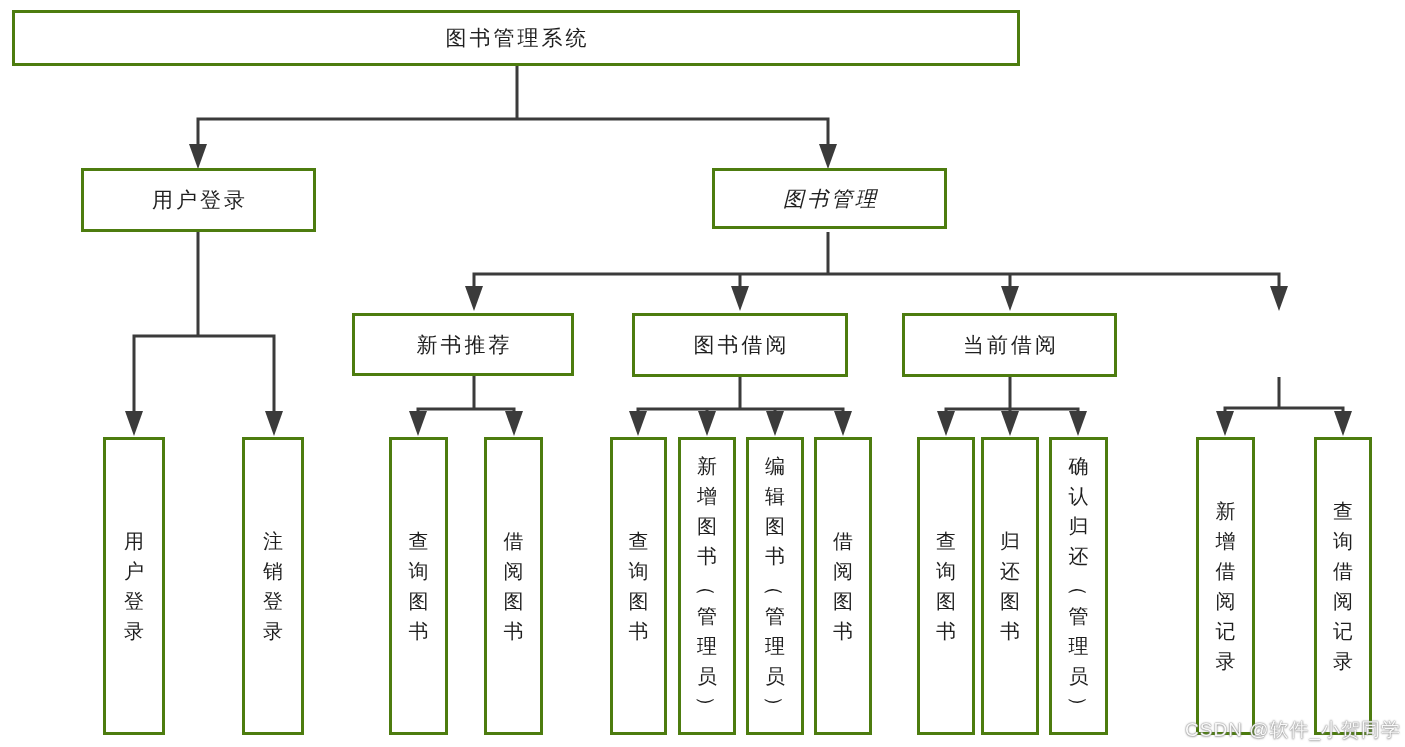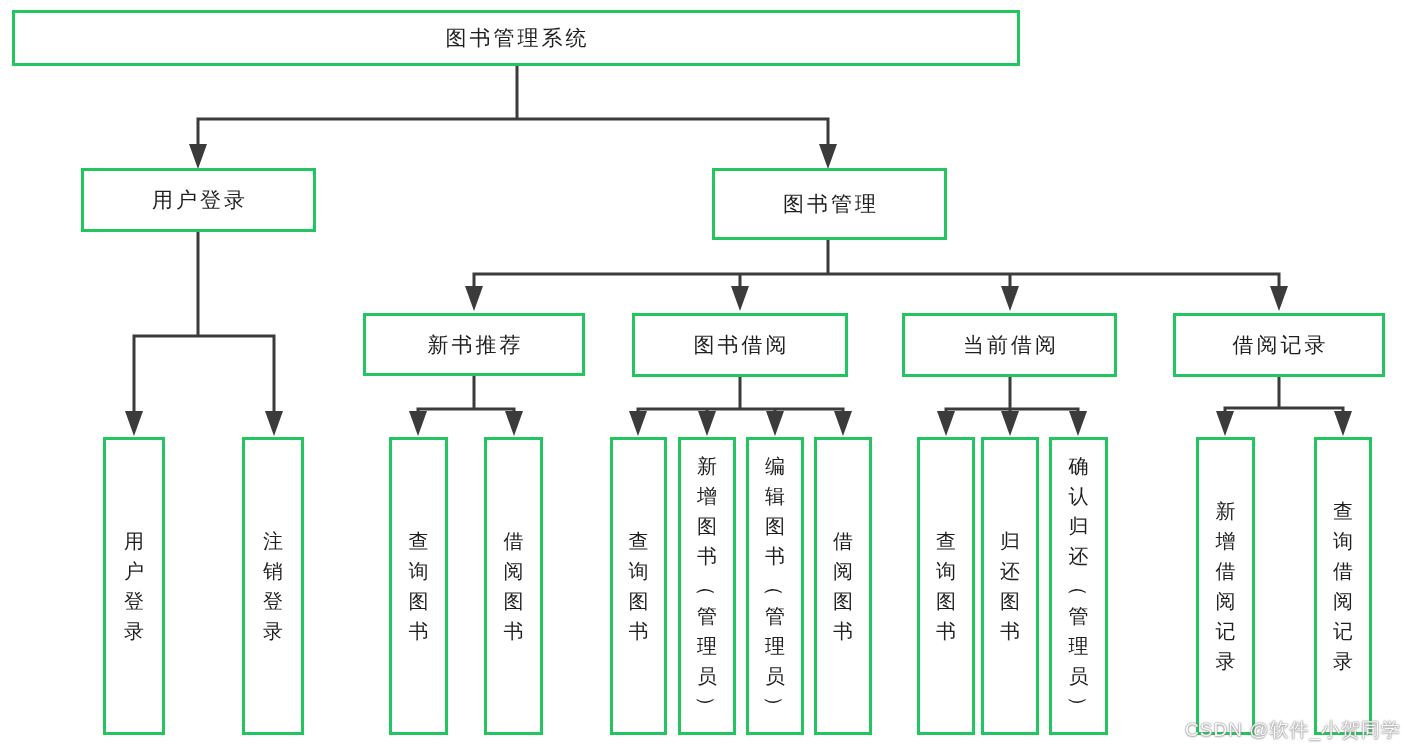--- a/index.html
+++ b/index.html
@@ -12,21 +12,21 @@
     overflow: hidden;
   }
   .wires {
     position: absolute;
     left: 0; top: 0;
     z-index: 0;
   }
   .box {
     position: absolute;
     box-sizing: border-box;
-    border: 3px solid #22c55e;
+    border: 3px solid #4d7c0f;
     background: #ffffff;
     display: flex;
     align-items: center;
     justify-content: center;
     color: #1f1f1f;
     z-index: 1;
   }
   .hbox { font-size: 21px; letter-spacing: 3px; }
   .hbox .lbl { transform: translateX(1.5px); white-space: nowrap; }
   .vlabel {
@@ -100,35 +100,32 @@
     </g>
   </svg>
 
   <div class="box hbox" style="left:12px;top:10px;width:1008px;height:56px;">
     <span class="lbl">图书管理系统</span>
   </div>
 
   <div class="box hbox" style="left:81px;top:168px;width:235px;height:64px;text-align:center;">
     <span class="lbl">用户登录</span>
   </div>
-  <div class="box hbox" style="left:712px;top:168px;width:235px;height:72px;">
+  <div class="box hbox" style="left:712px;top:168px;width:235px;height:61px;font-style:italic;">
     <span class="lbl">图书管理</span>
   </div>
 
-  <div class="box hbox" style="left:363px;top:313px;width:222px;height:63px;">
+  <div class="box hbox" style="left:352px;top:313px;width:222px;height:63px;">
     <span class="lbl">新书推荐</span>
   </div>
   <div class="box hbox" style="left:632px;top:313px;width:216px;height:64px;">
     <span class="lbl">图书借阅</span>
   </div>
   <div class="box hbox" style="left:902px;top:313px;width:215px;height:64px;">
     <span class="lbl">当前借阅</span>
-  </div>
-  <div class="box hbox" style="left:1173px;top:313px;width:212px;height:64px;">
-    <span class="lbl">借阅记录</span>
   </div>
 
   <div class="box" style="left:103px;top:437px;width:62px;height:298px;">
     <span class="vlabel">
         <div>用</div>
         <div>户</div>
         <div>登</div>
         <div>录</div>
       </span>
   </div>

